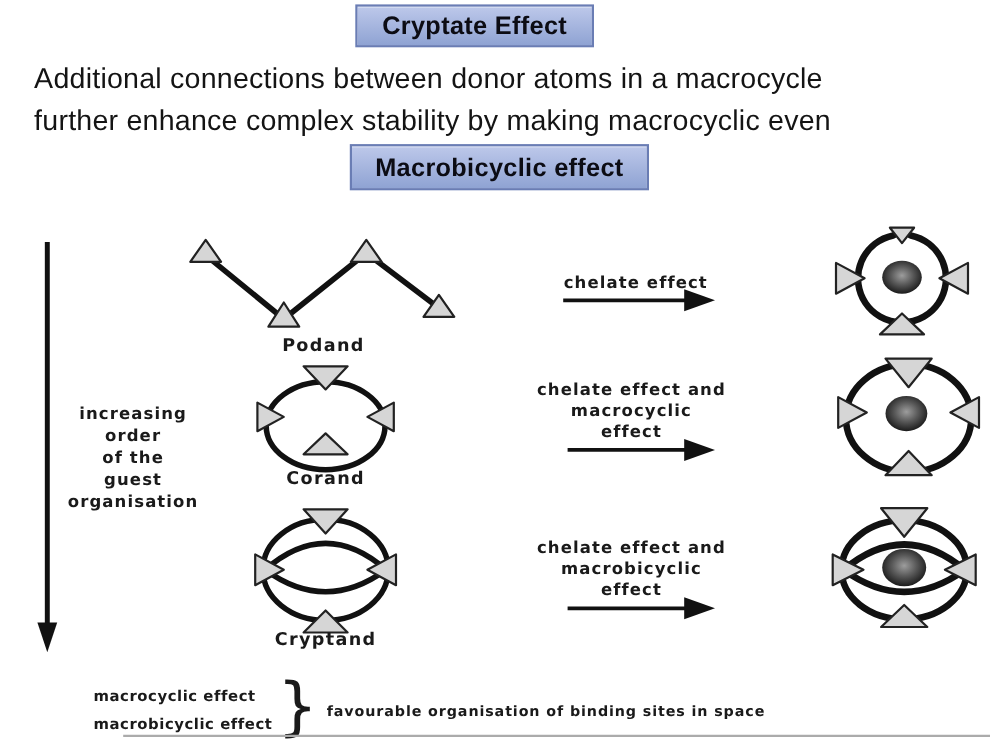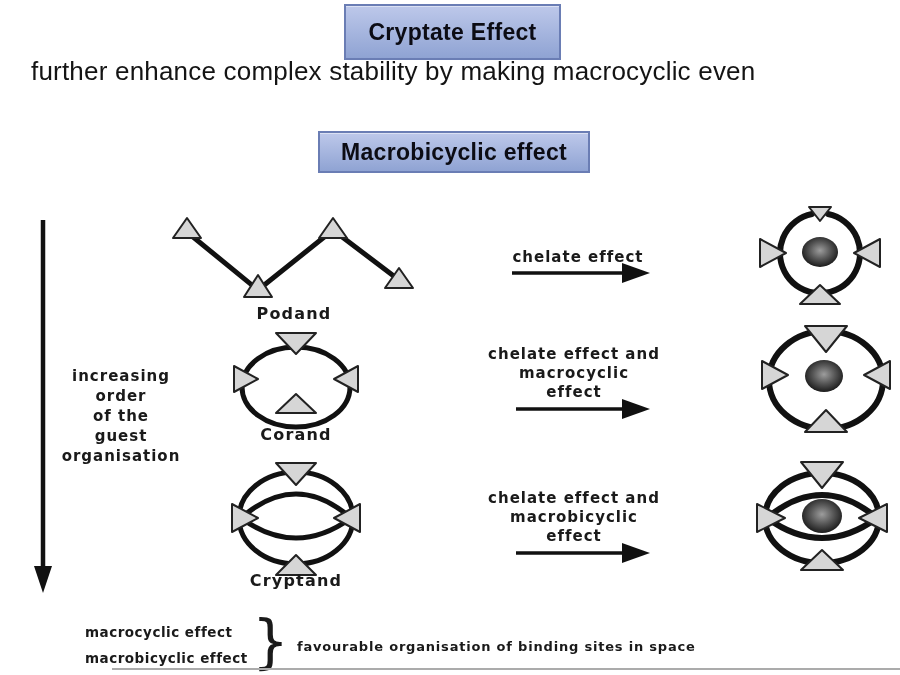--- a/index.html
+++ b/index.html
@@ -9,21 +9,21 @@
   }
   .blue-box{
     position:absolute;
     background:linear-gradient(#bdc8ea,#8fa3d3);
     border:2px solid #6a7db4;
     box-shadow:inset 0 1px 0 rgba(255,255,255,.45);
     display:flex;align-items:center;justify-content:center;
     font-weight:700;font-size:23px;color:#0c0c14;letter-spacing:.3px;
     box-sizing:border-box;
   }
-  #title-box{left:344px;top:4px;width:217px;height:56px;}
+  #title-box{left:323px;top:4px;width:217px;height:39px;}
   #subtitle-box{left:318px;top:131px;width:272px;height:42px;}
   #paragraph{
     position:absolute;left:31px;top:52px;color:#141414;
     font-size:26px;line-height:38px;letter-spacing:.2px;white-space:nowrap;
   }
   #diagram{position:absolute;left:0;top:180px;}
   svg text{fill:#1a1a1a;font-family:"DejaVu Sans",sans-serif;font-weight:700;}
   .struct-label{font-size:16px;letter-spacing:1.2px;text-anchor:middle;}
   .axis-line{font-size:15px;letter-spacing:1px;text-anchor:middle;}
   .arrow-label{font-size:15px;letter-spacing:1px;text-anchor:middle;}
@@ -37,20 +37,21 @@
   .head{fill:#111;}
 </style>
 </head>
 <body>
 
 <div class="blue-box" id="title-box">
   <span>Cryptate Effect</span>
 </div>
 
 <div id="paragraph">
+  <div>Additional connections between donor atoms in a macrocycle</div>
   <div>further enhance complex stability by making macrocyclic even</div>
 </div>
 
 <div class="blue-box" id="subtitle-box">
   <span>Macrobicyclic effect</span>
 </div>
 
 <svg id="diagram" width="900" height="495" viewBox="0 0 900 495">
   <defs>
     <radialGradient id="sphereGrad" cx="50%" cy="45%" r="62%">

